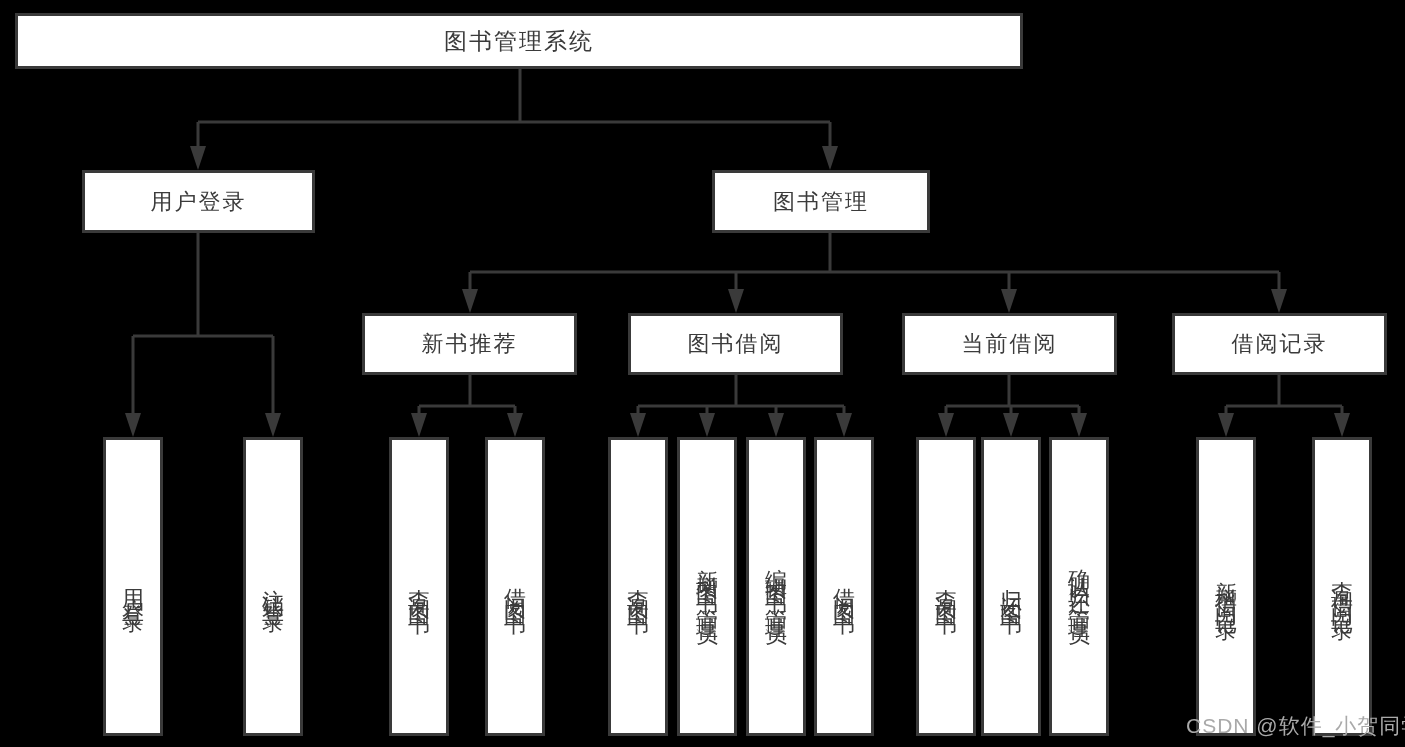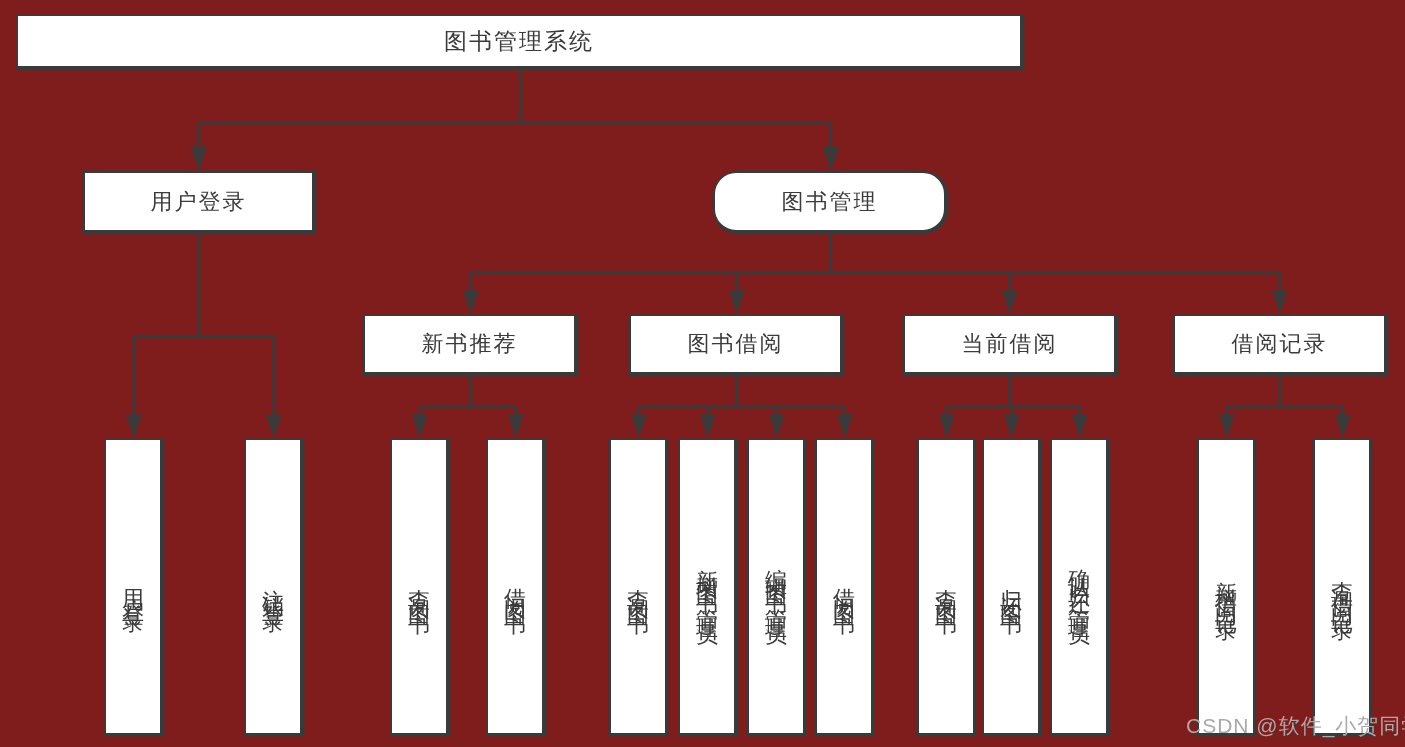--- a/index.html
+++ b/index.html
@@ -1,20 +1,20 @@
 <!DOCTYPE html>
 <html><head>
 <meta charset="utf-8">
 <style>
   html, body { margin: 0; padding: 0; background: #ffffff; }
   .stage {
     position: relative;
     width: 1405px;
     height: 747px;
-    background: #7f1d1d;
+    background: #000000;
     font-family: "Liberation Sans", sans-serif;
     overflow: hidden;
   }
   .connectors {
     position: absolute;
     left: 0; top: 0;
     width: 1405px; height: 747px;
     pointer-events: none;
   }
   .node {
@@ -32,21 +32,21 @@
   .v-node .vtext {
     writing-mode: vertical-lr;
     line-height: 1;
     font-size: 22px;
     letter-spacing: 8px;
     white-space: nowrap;
   }
   
   .n-root  { left: 15px;   top: 13px;  width: 1008px; height: 56px; }
   .n-l2a   { left: 82px;   top: 170px; width: 233px;  height: 63px; }
-  .n-l2b   { left: 712px;  top: 170px; width: 235px;  height: 63px; border-radius: 24px; }
+  .n-l2b   { left: 712px;  top: 170px; width: 218px;  height: 63px; }
   .n-l3a   { left: 362px;  top: 313px; width: 215px;  height: 62px; }
   .n-l3b   { left: 628px;  top: 313px; width: 215px;  height: 62px; }
   .n-l3c   { left: 902px;  top: 313px; width: 215px;  height: 62px; }
   .n-l3d   { left: 1172px; top: 313px; width: 215px;  height: 62px; }
   .leaf    { top: 437px; width: 60px; height: 299px; }
   .n-a1 { left: 103px; }  .n-a2 { left: 243px; }
   .n-b1 { left: 389px; }  .n-b2 { left: 485px; }
   .n-c1 { left: 608px; }  .n-c2 { left: 677px; }
   .n-c3 { left: 746px; }  .n-c4 { left: 814px; }
   .n-d1 { left: 916px; }  .n-d2 { left: 981px; }

